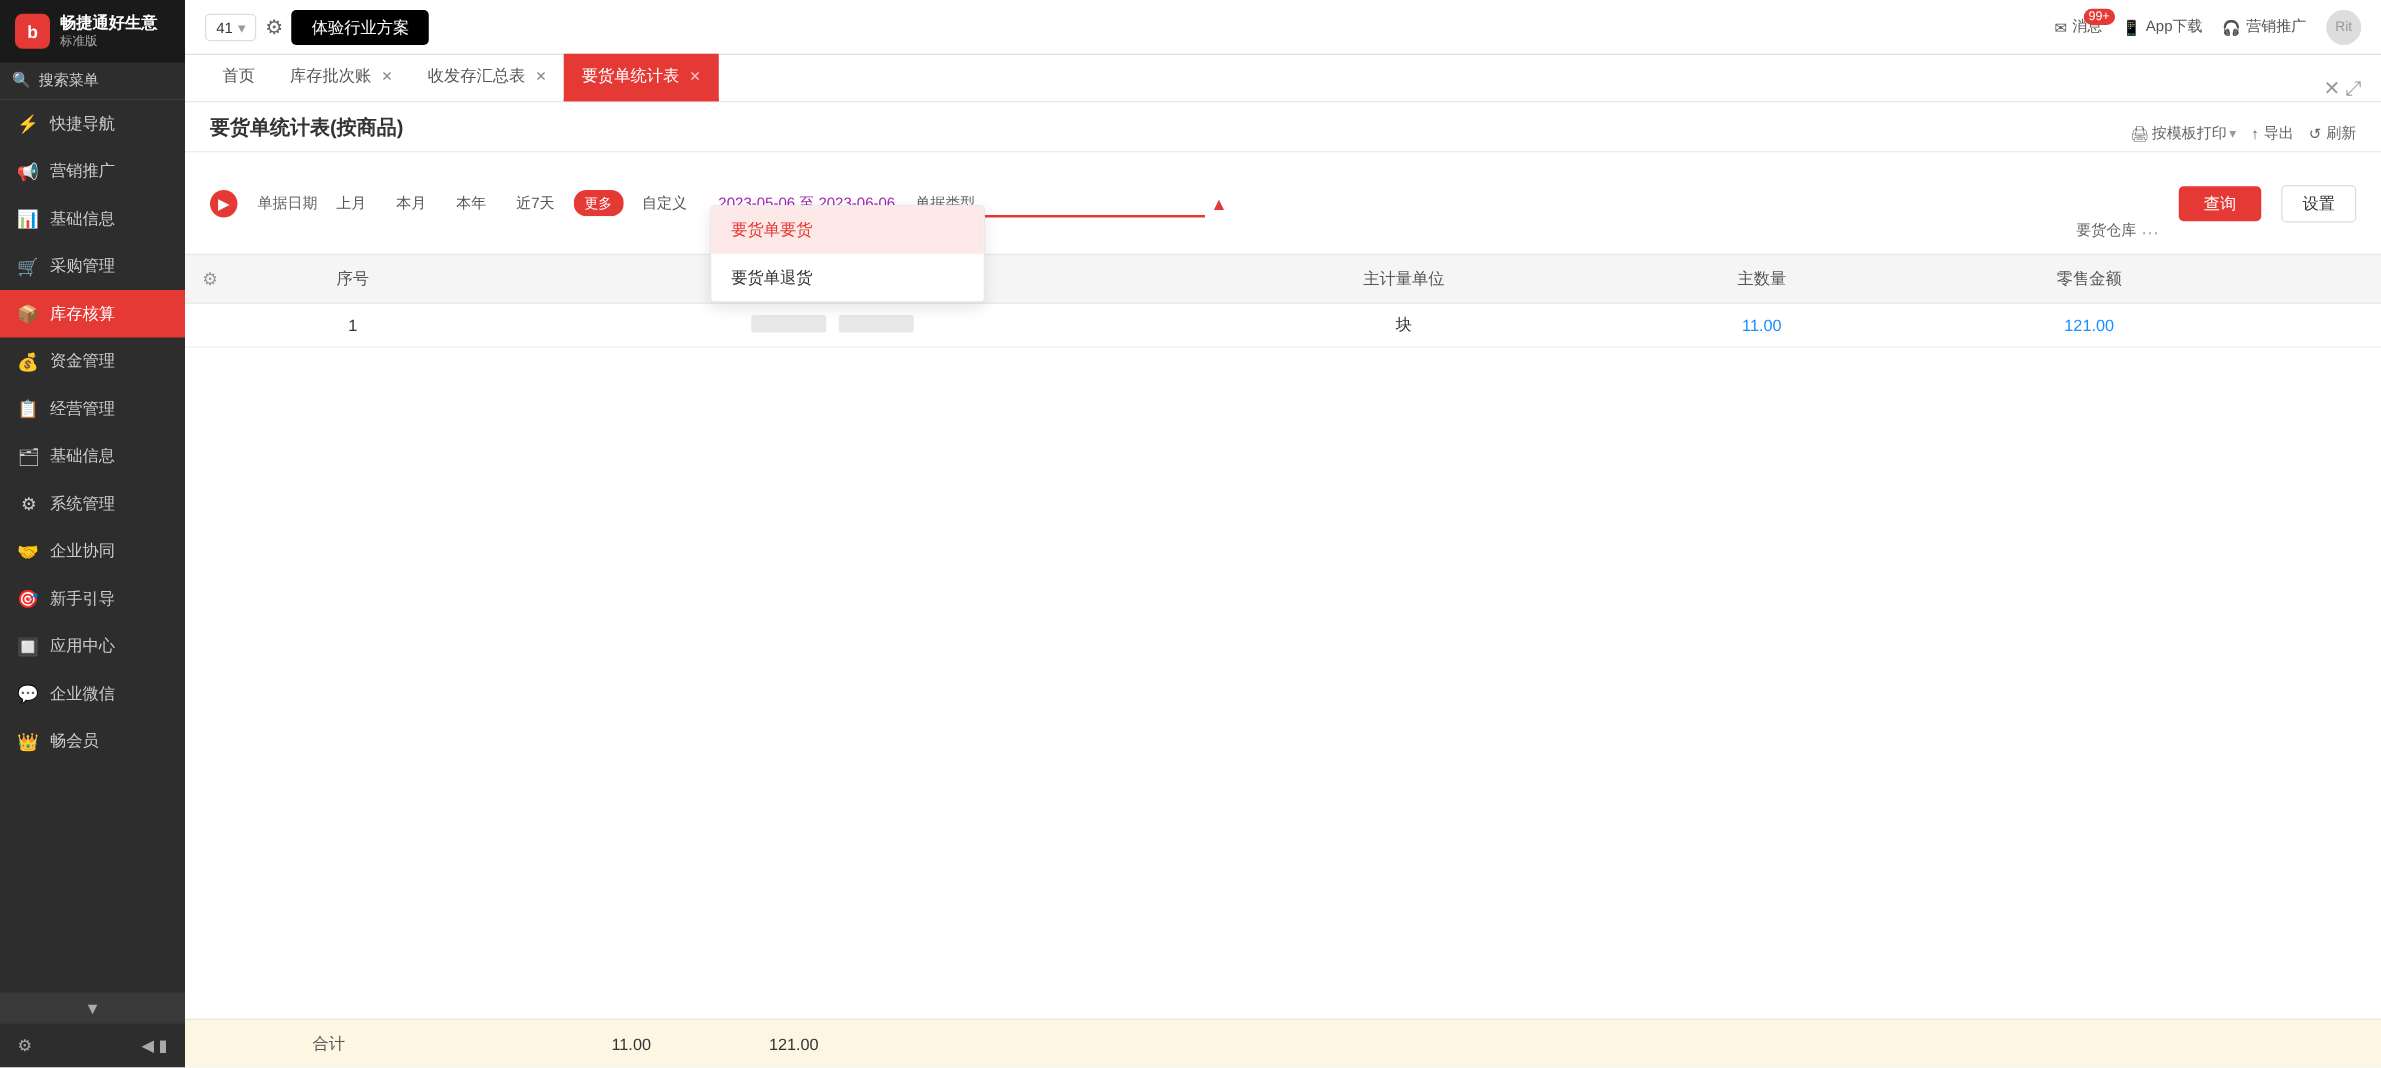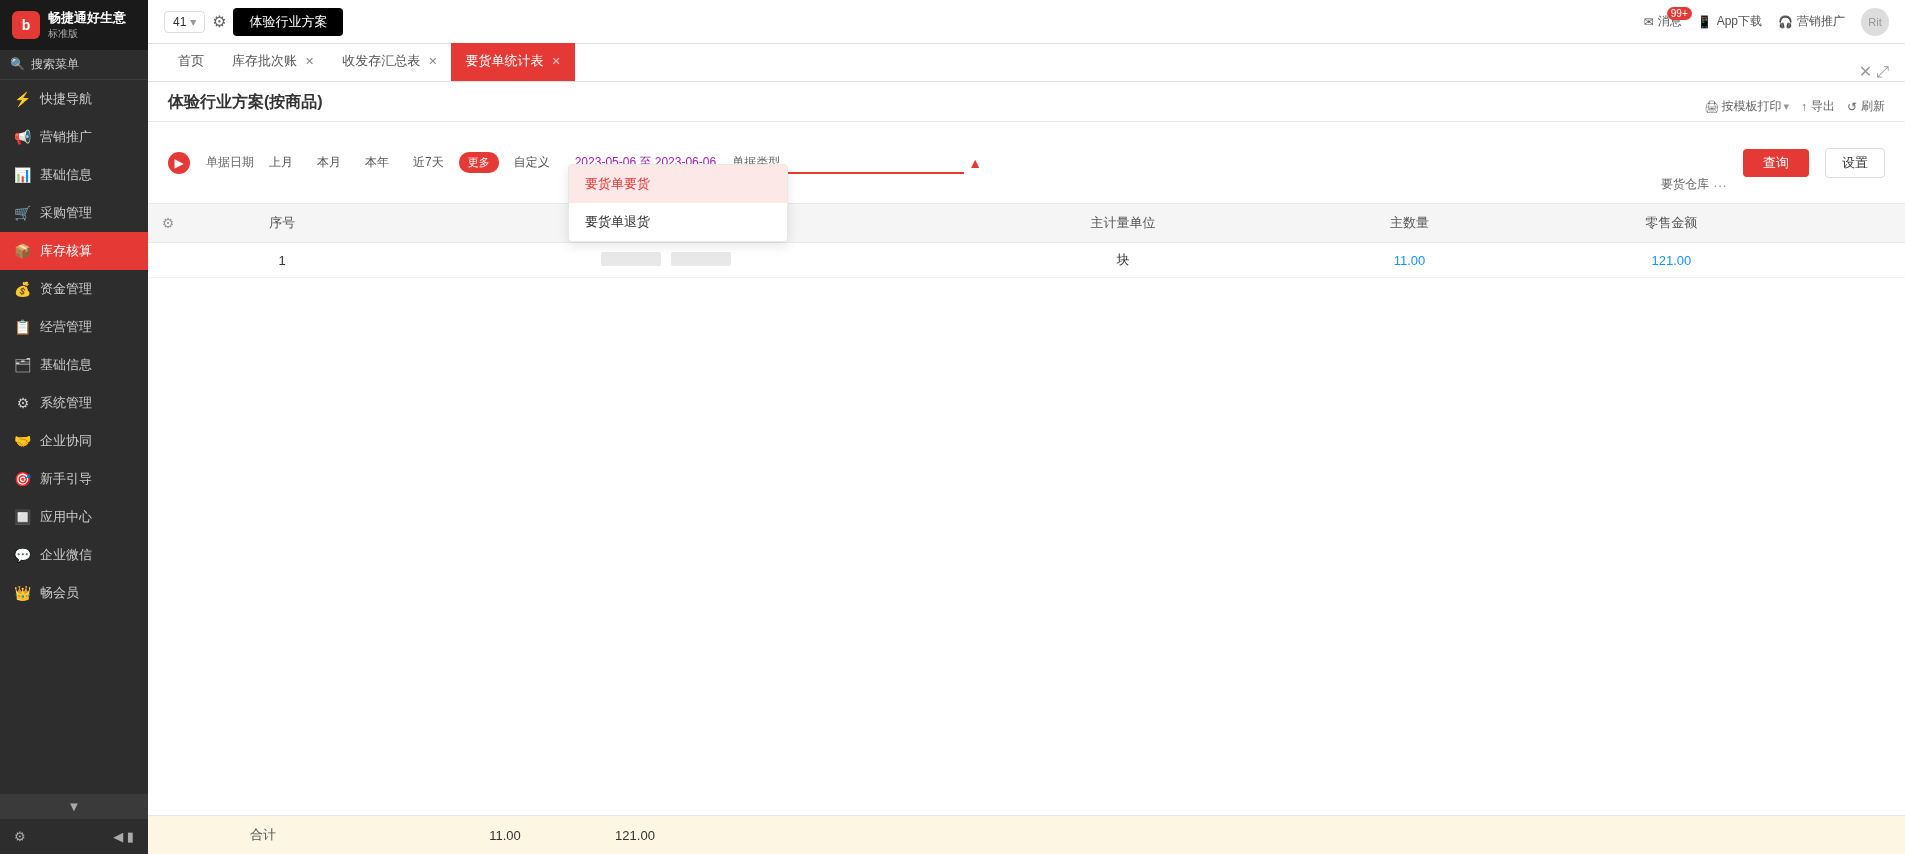--- a/index.html
+++ b/index.html
@@ -425,21 +425,21 @@
       <span class="close-icon">✕</span>
     </div>
     <div class="tab-close-all">✕</div>
     <div class="tab-expand">⤢</div>
   </div>
 
   <div style="flex:1; display:flex; flex-direction:column; overflow:hidden; background:#fff;">
 
     <div class="page-header">
       <div class="page-title-row">
-        <span class="page-title">体验行业方案(按商品)</span>
+        <span class="page-title">要货单统计表(按商品)</span>
         <div class="page-actions">
           <div class="print-dropdown action-btn">
             <span>🖨</span>
             <span>按模板打印</span>
             <span class="chevron-down">▾</span>
           </div>
           <div class="action-btn">
             <span>↑</span>
             <span>导出</span>
           </div>

